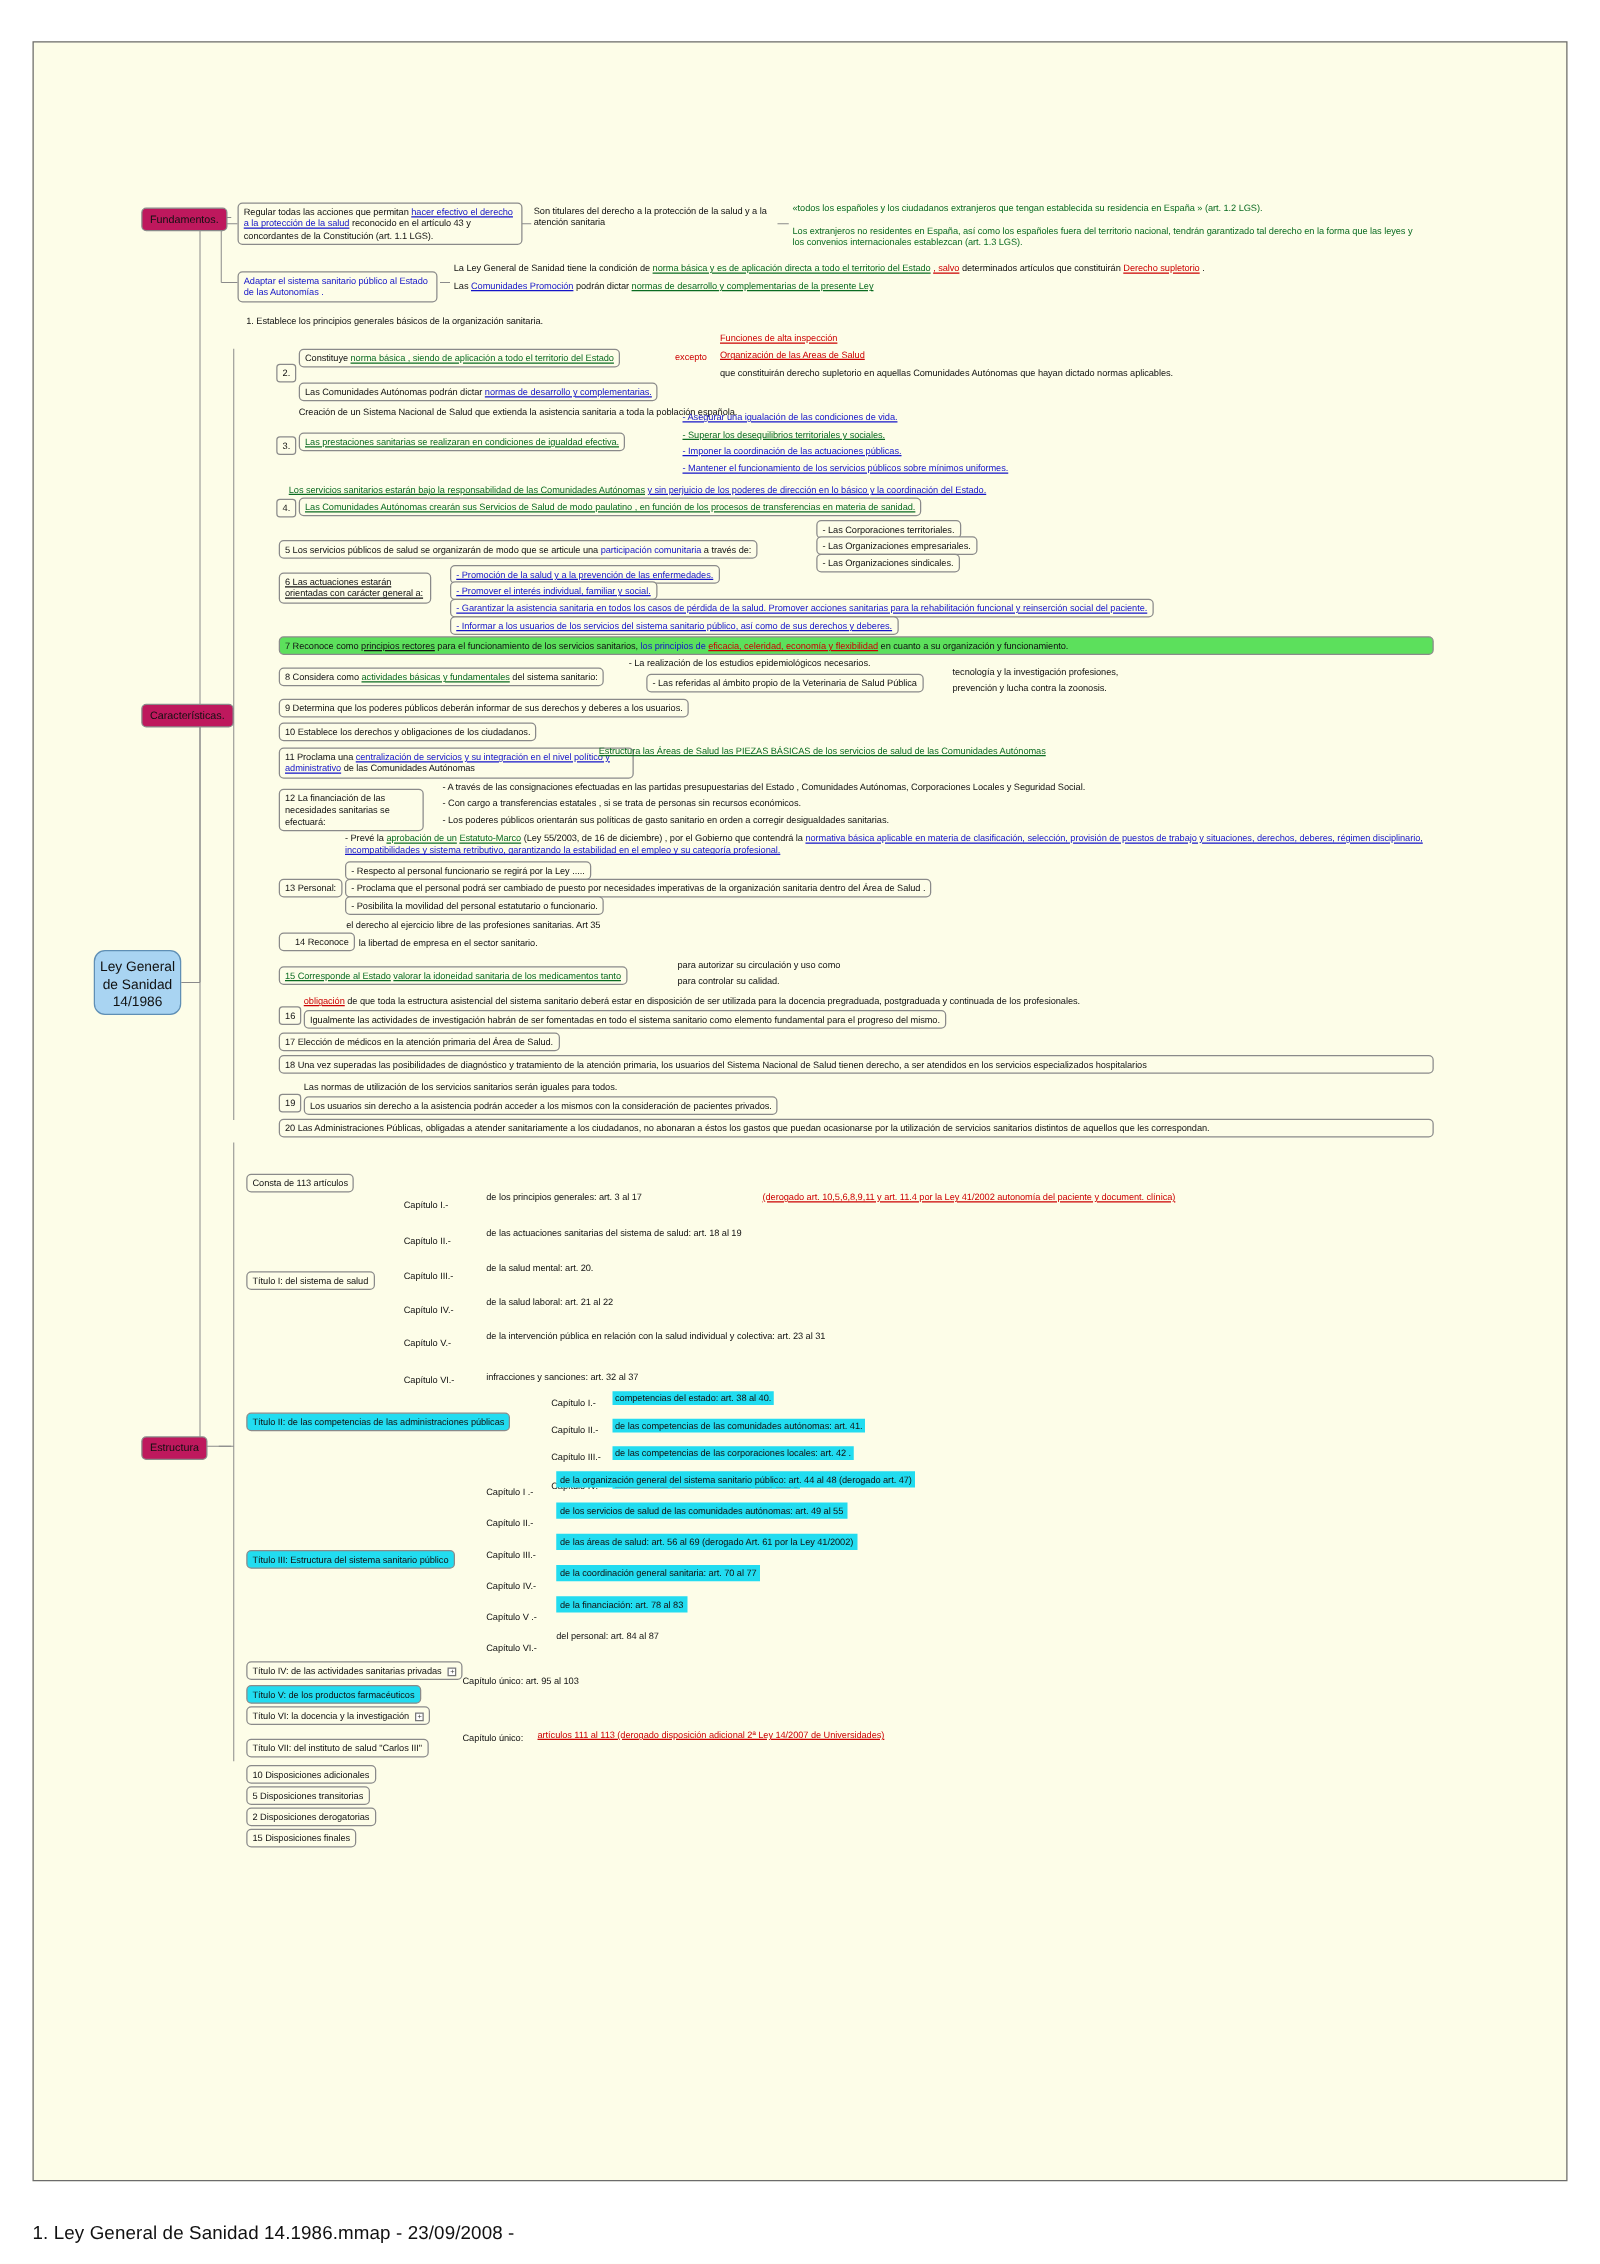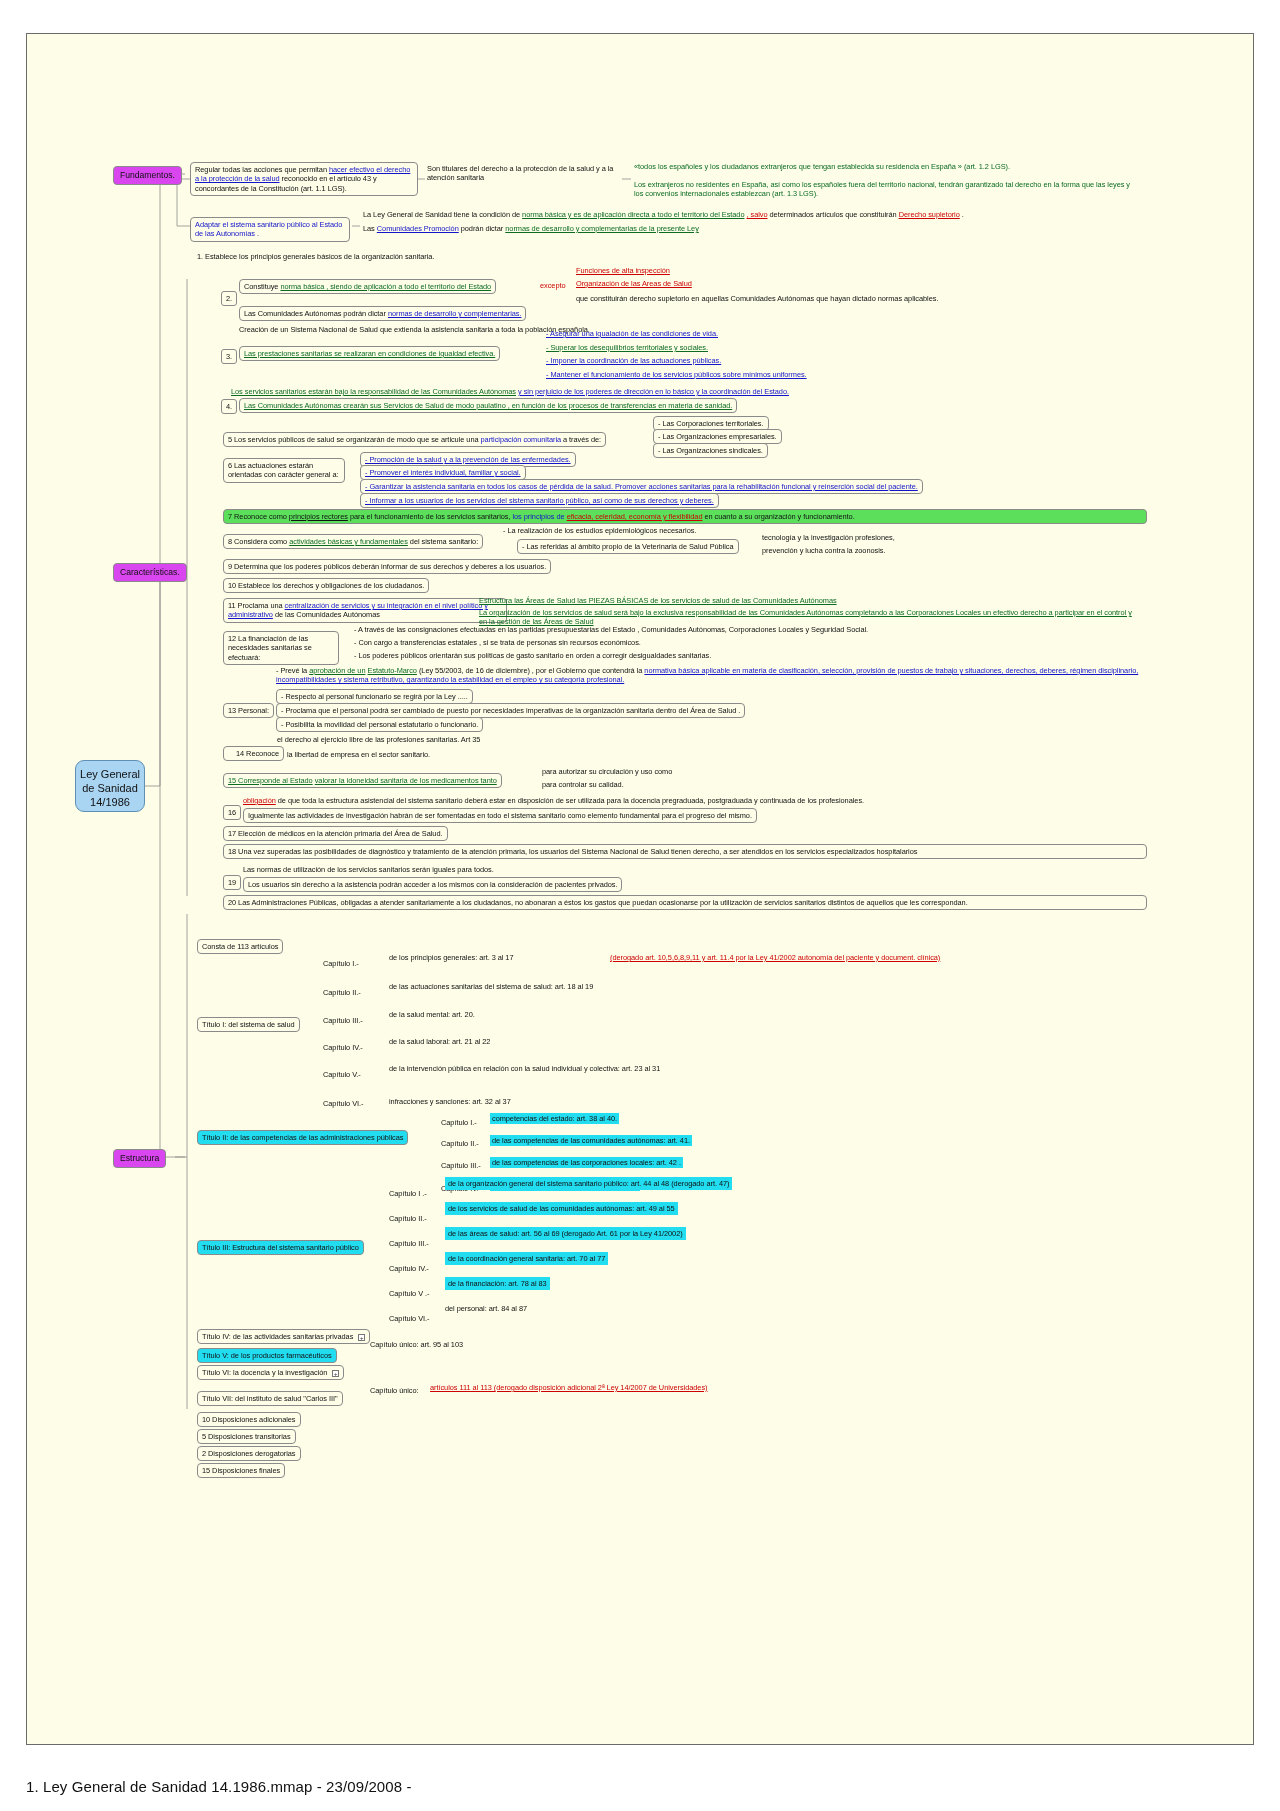--- a/index.html
+++ b/index.html
@@ -61,21 +61,21 @@
     font-size:11px;
     line-height:14px;
     color:#111;
     padding:6px 4px;
     white-space:normal;
   }
   .branchlabel {
     position:absolute;
     border:1px solid #8a8a8a;
     border-radius:4px;
-    background:#d946ef;
+    background:#be185d;
     font-size:8.6px;
     line-height:11px;
     padding:3px 6px;
     color:#111;
     white-space:nowrap;
   }
   .numbox {
     position:absolute;
     border:1px solid #8a8a8a;
     border-radius:3px;
@@ -197,21 +197,21 @@
 
   <div class="node box" style="left:196px; top:398px;">
     <span>5  Los servicios públicos de salud se organizarán de modo que se articule una</span>
     <span class="blue">participación comunitaria</span>
     <span>a través de:</span>
   </div>
   <div class="node box" style="left:626px; top:382px;">- Las  Corporaciones territoriales.</div>
   <div class="node box" style="left:626px; top:395px;">- Las  Organizaciones empresariales.</div>
   <div class="node box" style="left:626px; top:409px;">- Las  Organizaciones sindicales.</div>
 
-  <div class="node box wrapbox" style="left:196px; top:424px; width:122px;">6 Las actuaciones estarán orientadas con carácter general a:</div>
+  <div class="node box wrapbox" style="left:196px; top:424px; width:122px;text-decoration:underline;">6 Las actuaciones estarán orientadas con carácter general a:</div>
   <div class="node box blue u" style="left:333px; top:418px;">- Promoción de la salud y a la prevención de las enfermedades.</div>
   <div class="node box blue u" style="left:333px; top:431px;">- Promover el interés individual, familiar y social.</div>
   <div class="node box blue u" style="left:333px; top:445px;">- Garantizar la  asistencia sanitaria en todos los casos de  pérdida de la salud.  Promover acciones sanitarias para la rehabilitación funcional y reinserción social del paciente.</div>
   <div class="node box blue u" style="left:333px; top:459px;">- Informar a los  usuarios de los servicios del sistema sanitario público, así como de sus derechos y deberes.</div>
 
   <div class="node box hl-green" style="left:196px; top:475px; width:924px;">
     <span>7  Reconoce  como</span>
     <span class="u">principios rectores</span>
     <span>para el funcionamiento de los servicios sanitarios,</span>
     <span class="blue">los principios de</span>
@@ -231,21 +231,20 @@
 
   <div class="node box" style="left:196px; top:525px;">9 Determina que los poderes públicos deberán informar  de sus derechos y deberes a los usuarios.</div>
   <div class="node box" style="left:196px; top:544px;">10 Establece los derechos y obligaciones  de los ciudadanos.</div>
 
   <div class="node box wrapbox" style="left:196px; top:564px; width:284px;">
     <span>11 Proclama una</span>
     <span class="blue u">centralización de servicios y su integración en el nivel político y administrativo</span>
     <span>de las Comunidades Autónomas</span>
   </div>
   <div class="node plain green u" style="left:452px; top:562px;">Estructura las Áreas de Salud las PIEZAS BÁSICAS de los  servicios de salud de las Comunidades Autónomas</div>
-  <div class="node plain green u wrapbox" style="left:452px; top:574px; width:660px;">La organización de los servicios de salud  será bajo la exclusiva responsabilidad de las Comunidades Autónomas  completando a las Corporaciones Locales un efectivo derecho a participar en el control y en la gestión de las Áreas de Salud</div>
 
   <div class="node box wrapbox" style="left:196px; top:597px; width:116px;">12  La financiación de las necesidades sanitarias se efectuará:</div>
   <div class="node plain" style="left:327px; top:591px;">- A través de las consignaciones efectuadas en  las partidas presupuestarias del Estado , Comunidades  Autónomas,  Corporaciones  Locales  y  Seguridad  Social.</div>
   <div class="node plain" style="left:327px; top:604px;">- Con cargo a  transferencias estatales , si se trata de personas sin recursos económicos.</div>
   <div class="node plain" style="left:327px; top:617px;">- Los poderes públicos orientarán sus políticas de gasto sanitario en  orden a corregir desigualdades sanitarias.</div>
 
   <div class="node box" style="left:196px; top:669px;">13 Personal:</div>
   <div class="node plain wrapbox" style="left:249px; top:632px; width:870px;">
     <span>- Prevé la</span>
     <span class="green u">aprobación de un</span>

